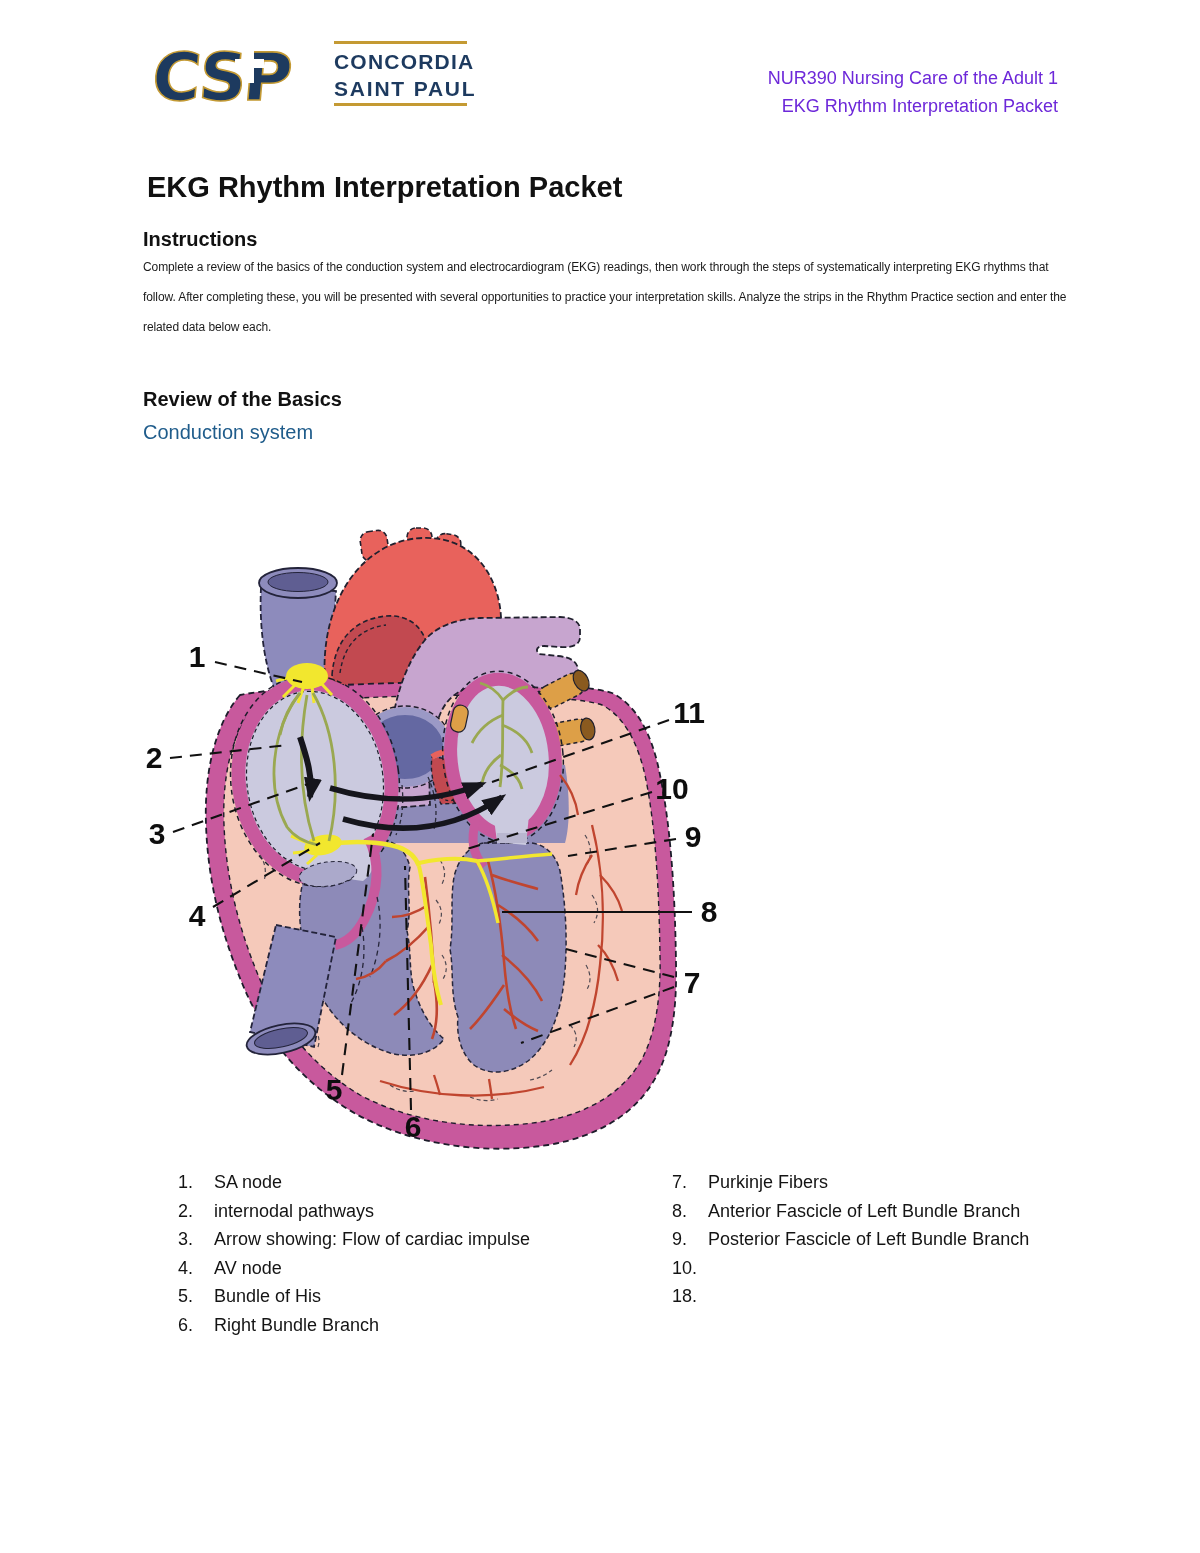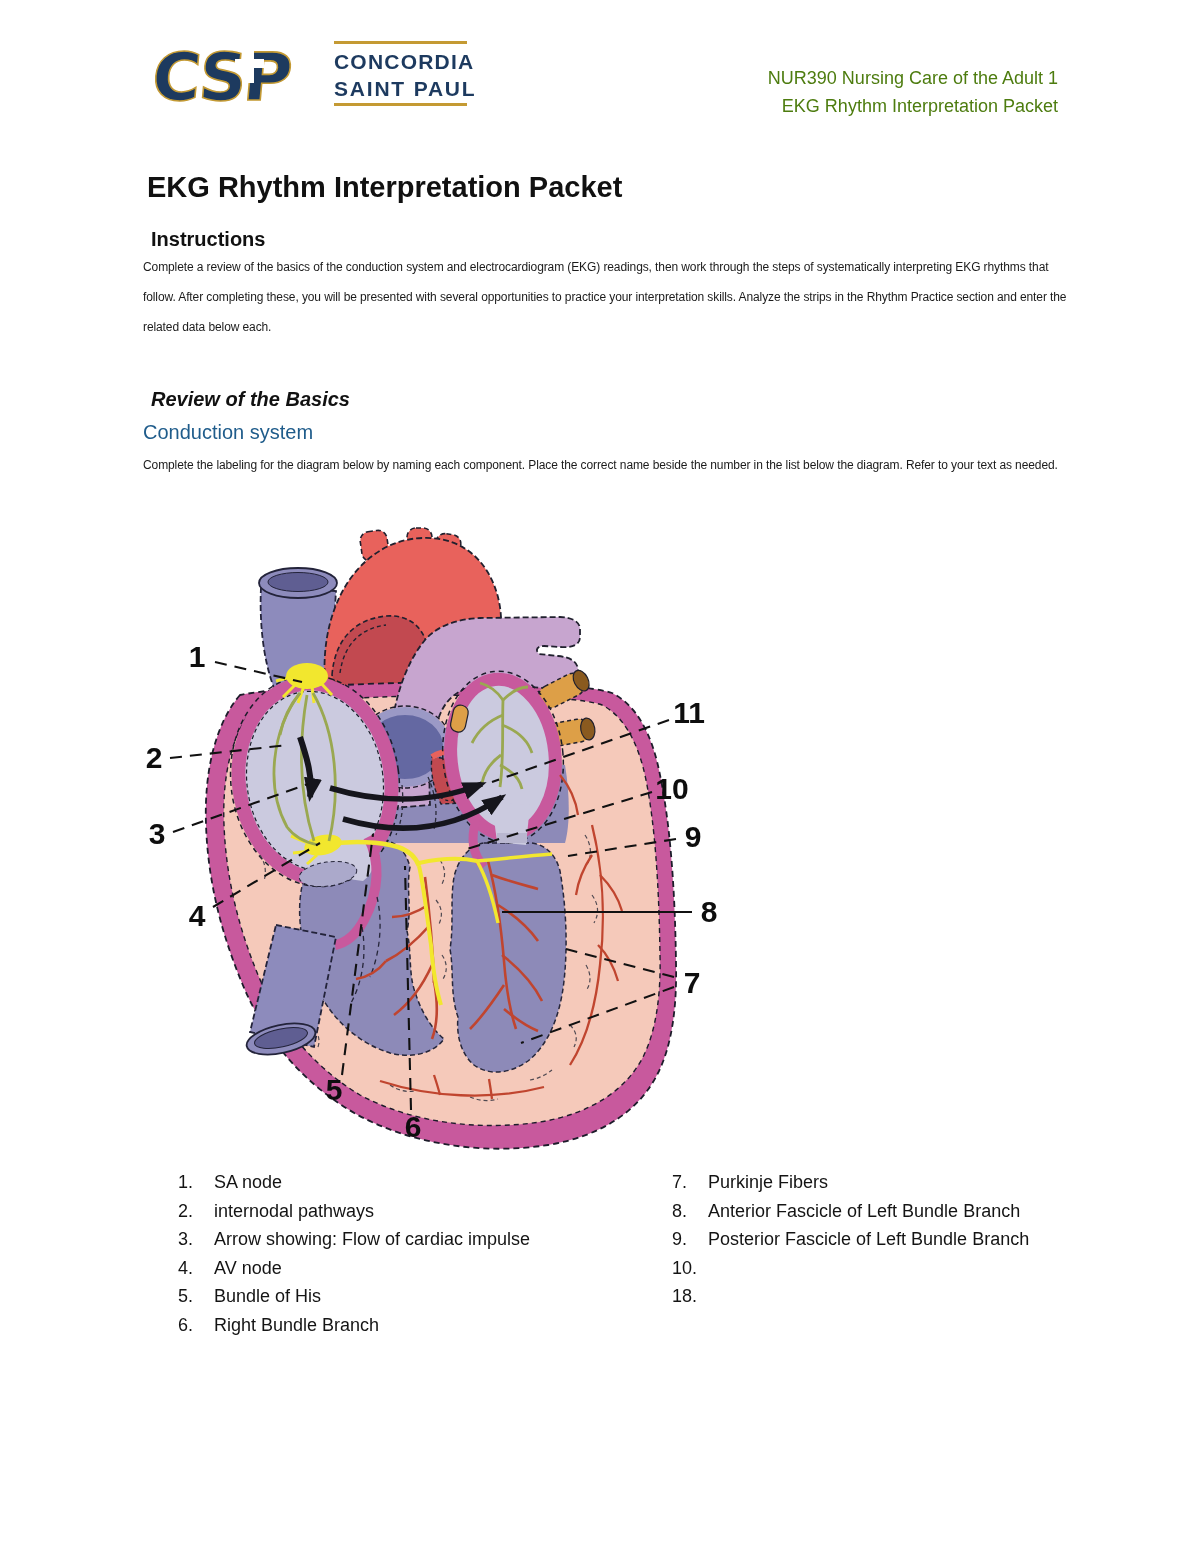--- a/index.html
+++ b/index.html
@@ -1,21 +1,21 @@
 <!DOCTYPE html>
 <html><head>
 <meta charset="utf-8">
 <style>
   html,body{margin:0;padding:0;background:#ffffff;}
   .page{position:relative;width:1200px;height:1553px;background:#fff;overflow:hidden;
         font-family:"Liberation Sans",sans-serif;color:#1a1a1a;}
   .abs{position:absolute;}
-  .hdr-right{right:142px;top:64px;text-align:right;font-size:18px;line-height:28px;color:#4d7c0f;}
+  .hdr-right{right:142px;top:64px;text-align:right;font-size:18px;line-height:28px;color:#6d28d9;}
   .title{left:147px;top:171px;font-size:29px;font-weight:bold;color:#111;}
-  .h2{left:143px;font-size:20px;font-weight:bold;color:#111;margin-left:8px;}
+  .h2{left:143px;font-size:20px;font-weight:bold;color:#111;}
   .h2blue{left:143px;font-size:20px;font-weight:500;text-align:right;}
   .body-par{left:143px;width:925px;font-size:12px;line-height:30px;color:#1b1b1b;letter-spacing:-0.1px;}
   .answers{top:1168px;font-size:18px;line-height:28.6px;color:#141414;}
   .answers .row{display:flex;align-items:flex-start;}
   .answers .num{display:inline-block;width:36px;flex:0 0 36px;}
   .col-left{left:178px;width:470px;}
   .col-right{left:672px;width:386px;}
   .col-right .itext{width:340px;display:inline-block;}
   svg text.lbl{font-family:"Liberation Sans",sans-serif;font-weight:800;font-size:30px;fill:#0e0e0e;}
   svg .leader{stroke:#111;stroke-width:2.1;fill:none;}
@@ -41,23 +41,22 @@
   </svg>
 
   <div class="abs hdr-right">
     <div>NUR390 Nursing Care of the Adult 1</div>
     <div>EKG Rhythm Interpretation Packet</div>
   </div>
 
   <div class="abs title">EKG Rhythm Interpretation Packet</div>
   <div class="abs h2" style="top:228px;">Instructions</div>
   <div class="abs body-par" style="top:252px;">Complete a review of the basics of the conduction system and electrocardiogram (EKG) readings, then work through the steps of systematically interpreting EKG rhythms that follow. After completing these, you will be presented with several opportunities to practice your interpretation skills. Analyze the strips in the Rhythm Practice section and enter the related data below each.</div>
-  <div class="abs h2" style="top:388px;font-style:italic;">Review of the Basics</div>
+  <div class="abs h2" style="top:388px;">Review of the Basics</div>
   <div class="abs h2blue" style="top:421px;color:#1f5c8b;">Conduction system</div>
-  <div class="abs body-par" style="top:450px;">Complete the labeling for the diagram below by naming each component. Place the correct name beside the number in the list below the diagram. Refer to your text as needed.</div>
 
   <svg class="abs" style="left:140px;top:525px;" width="630" height="640" viewBox="0 0 630 640">
     <defs>
       <marker id="ah" markerUnits="userSpaceOnUse" markerWidth="28" markerHeight="24" refX="19" refY="9" orient="auto">
         <path d="M0,0 L24,9 L0,18 Z" fill="#15151c"></path>
       </marker>
     </defs>
 
     <g>
       <path d="M121,62 C119,105 125,148 140,176 L152,192 L202,186 C195,150 193,108 196,66 Z" fill="#8d8bbc" stroke="#23233a" stroke-width="1.8" stroke-dasharray="6,3"></path>

